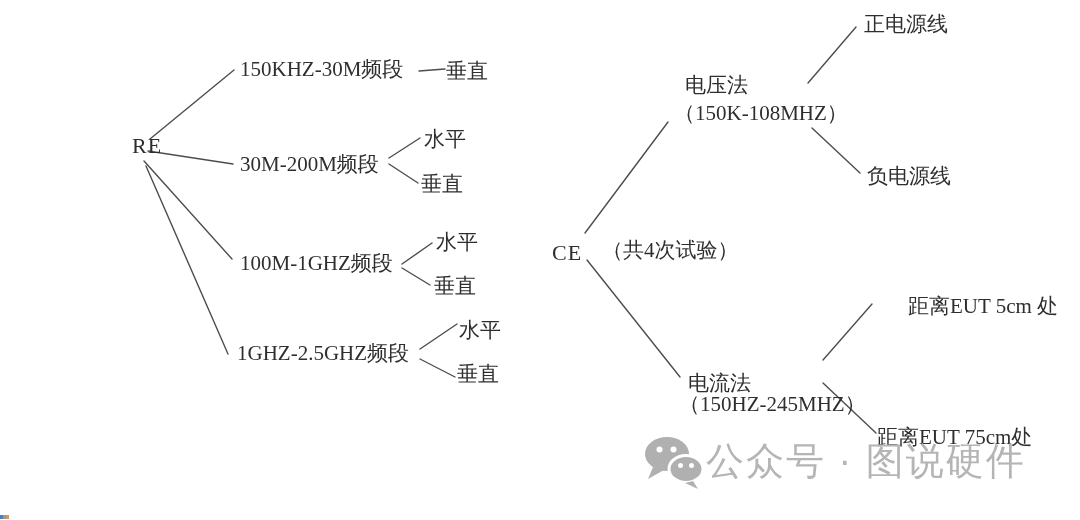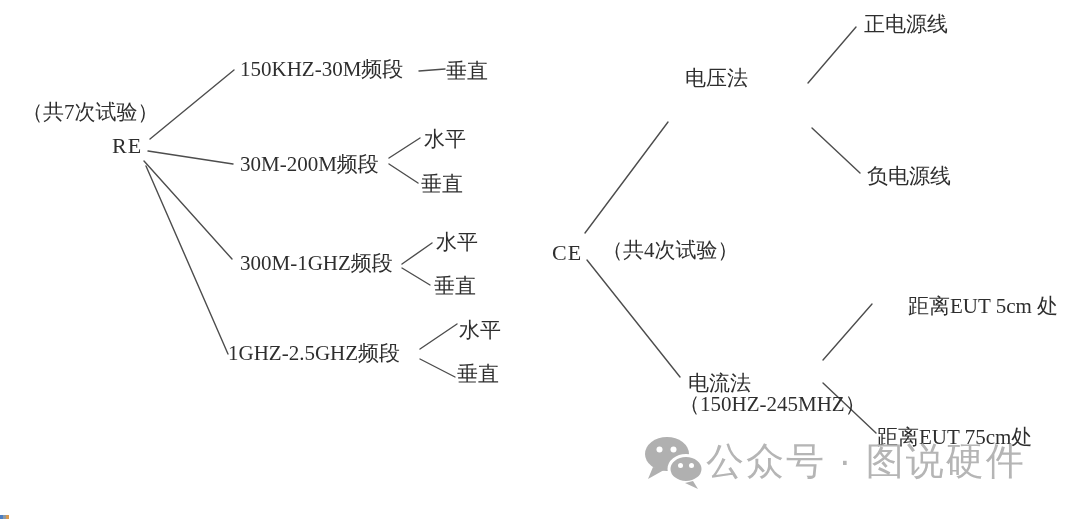--- a/index.html
+++ b/index.html
@@ -63,43 +63,43 @@
 
       <line x1="585" y1="233" x2="668" y2="122"></line>
       <line x1="808" y1="83" x2="856" y2="27"></line>
       <line x1="812" y1="128" x2="860" y2="173"></line>
       <line x1="587" y1="260" x2="680" y2="377"></line>
       <line x1="823" y1="360" x2="872" y2="304"></line>
       <line x1="823" y1="383" x2="876" y2="433"></line>
     </g>
   </svg>
 
-  <div class="t" style="left:22px;top:100px">（共7次试验）</div>
-  <div class="t root" style="left:112px;top:134px">RE</div>
+  <div class="t root" style="left:132px;top:134px">RE</div>
 
   <div class="t" style="left:240px;top:57px">150KHZ-30M频段</div>
   <div class="t" style="left:446px;top:59px">垂直</div>
 
   <div class="t" style="left:240px;top:152px">30M-200M频段</div>
   <div class="t" style="left:424px;top:127px">水平</div>
   <div class="t" style="left:421px;top:172px">垂直</div>
 
-  <div class="t" style="left:240px;top:251px">300M-1GHZ频段</div>
+  <div class="t" style="left:240px;top:251px">100M-1GHZ频段</div>
   <div class="t" style="left:436px;top:230px">水平</div>
   <div class="t" style="left:434px;top:274px">垂直</div>
 
-  <div class="t" style="left:228px;top:341px">1GHZ-2.5GHZ频段</div>
+  <div class="t" style="left:237px;top:341px">1GHZ-2.5GHZ频段</div>
   <div class="t" style="left:459px;top:318px">水平</div>
   <div class="t" style="left:457px;top:362px">垂直</div>
 
 
   <div class="t root" style="left:552px;top:241px">CE</div>
   <div class="t" style="left:602px;top:238px">（共4次试验）</div>
 
-  <div class="t" style="left:685px;top:66px">电压法</div>
+  <div class="t" style="left:685px;top:73px">电压法</div>
+  <div class="t" style="left:674px;top:101px">（150K-108MHZ）</div>
   <div class="t" style="left:864px;top:12px">正电源线</div>
   <div class="t" style="left:867px;top:164px">负电源线</div>
 
   <div class="t" style="left:688px;top:371px">电流法</div>
   <div class="t" style="left:679px;top:392px">（150HZ-245MHZ）</div>
   <div class="t" style="left:908px;top:294px">距离EUT 5cm 处</div>
   <div class="t" style="left:877px;top:425px">距离EUT 75cm处</div>
 
   <div class="watermark">
     <svg width="62" height="54" viewBox="0 0 62 54" xmlns="http://www.w3.org/2000/svg">

